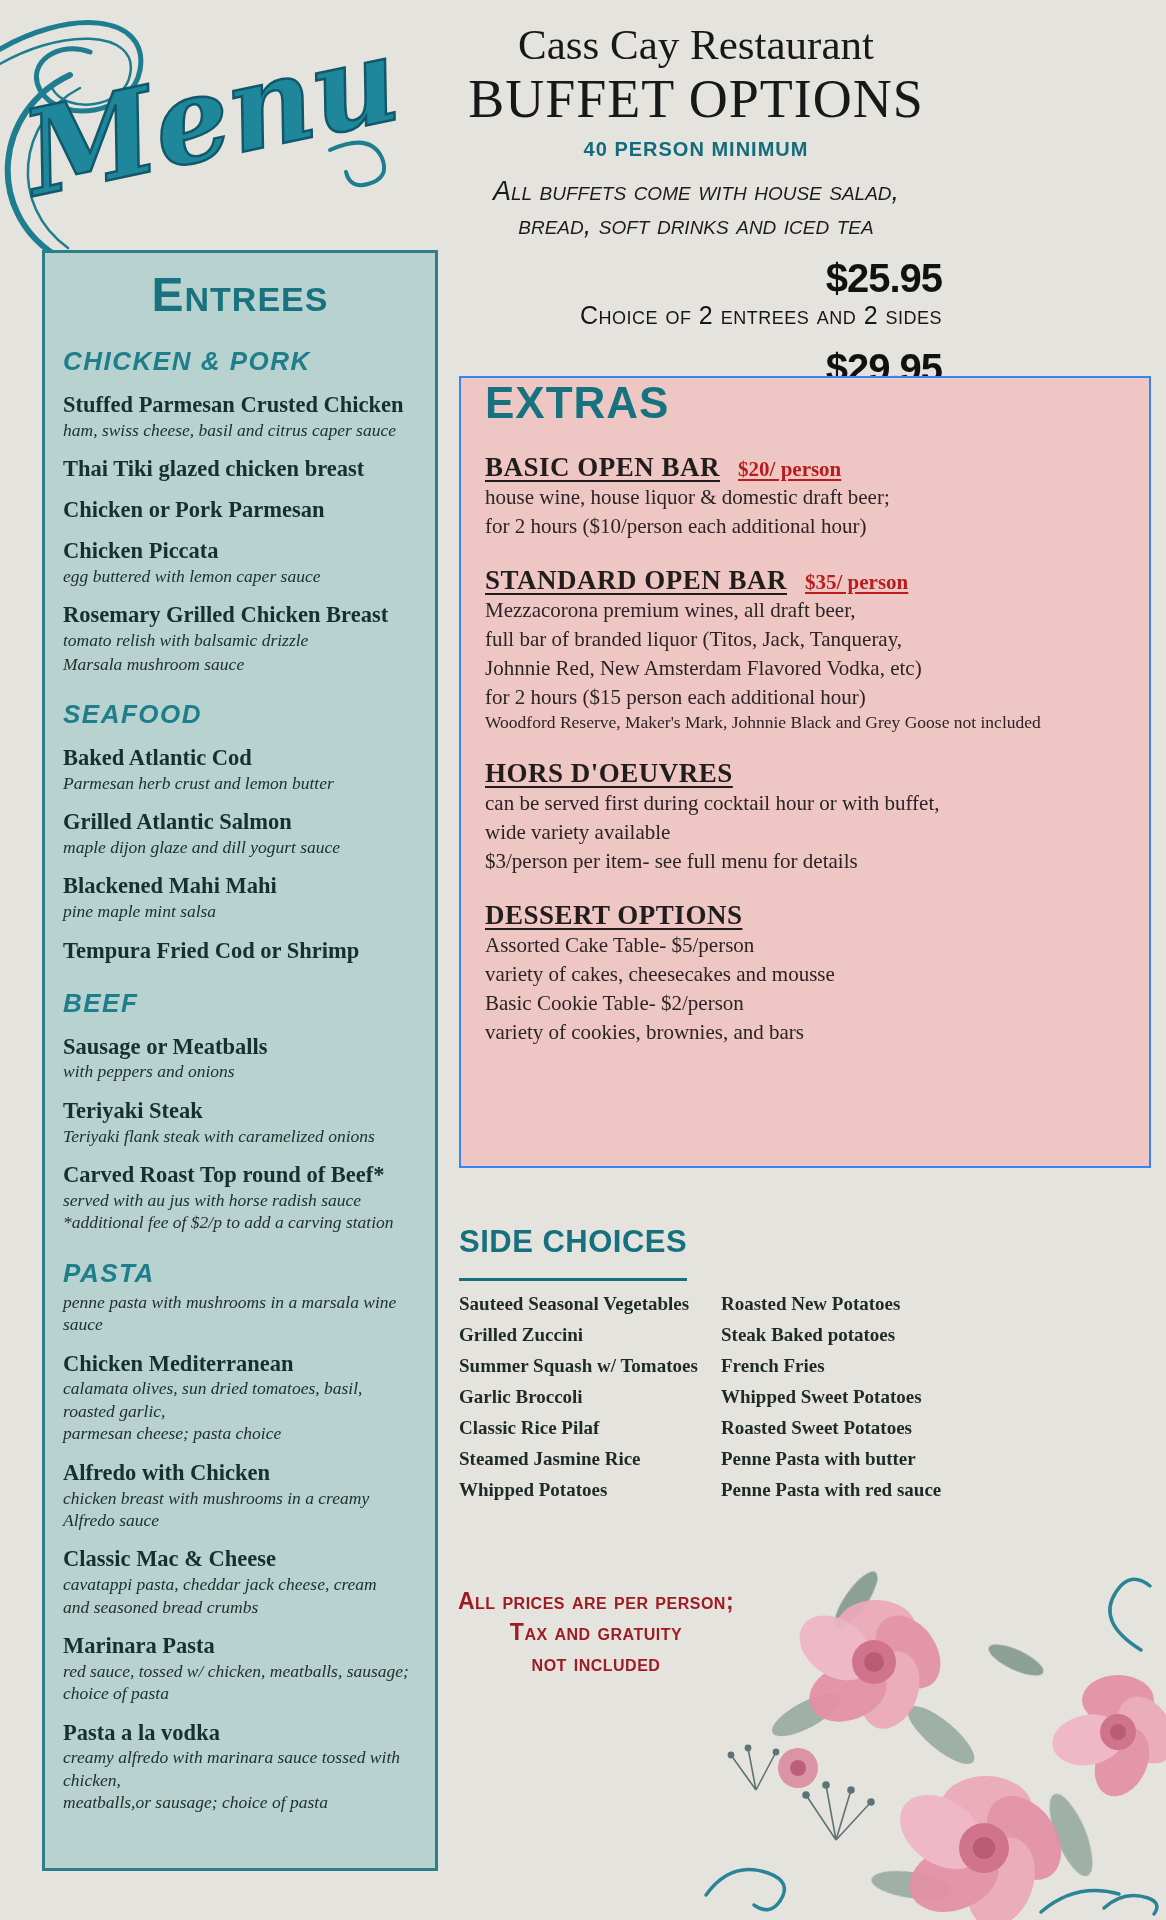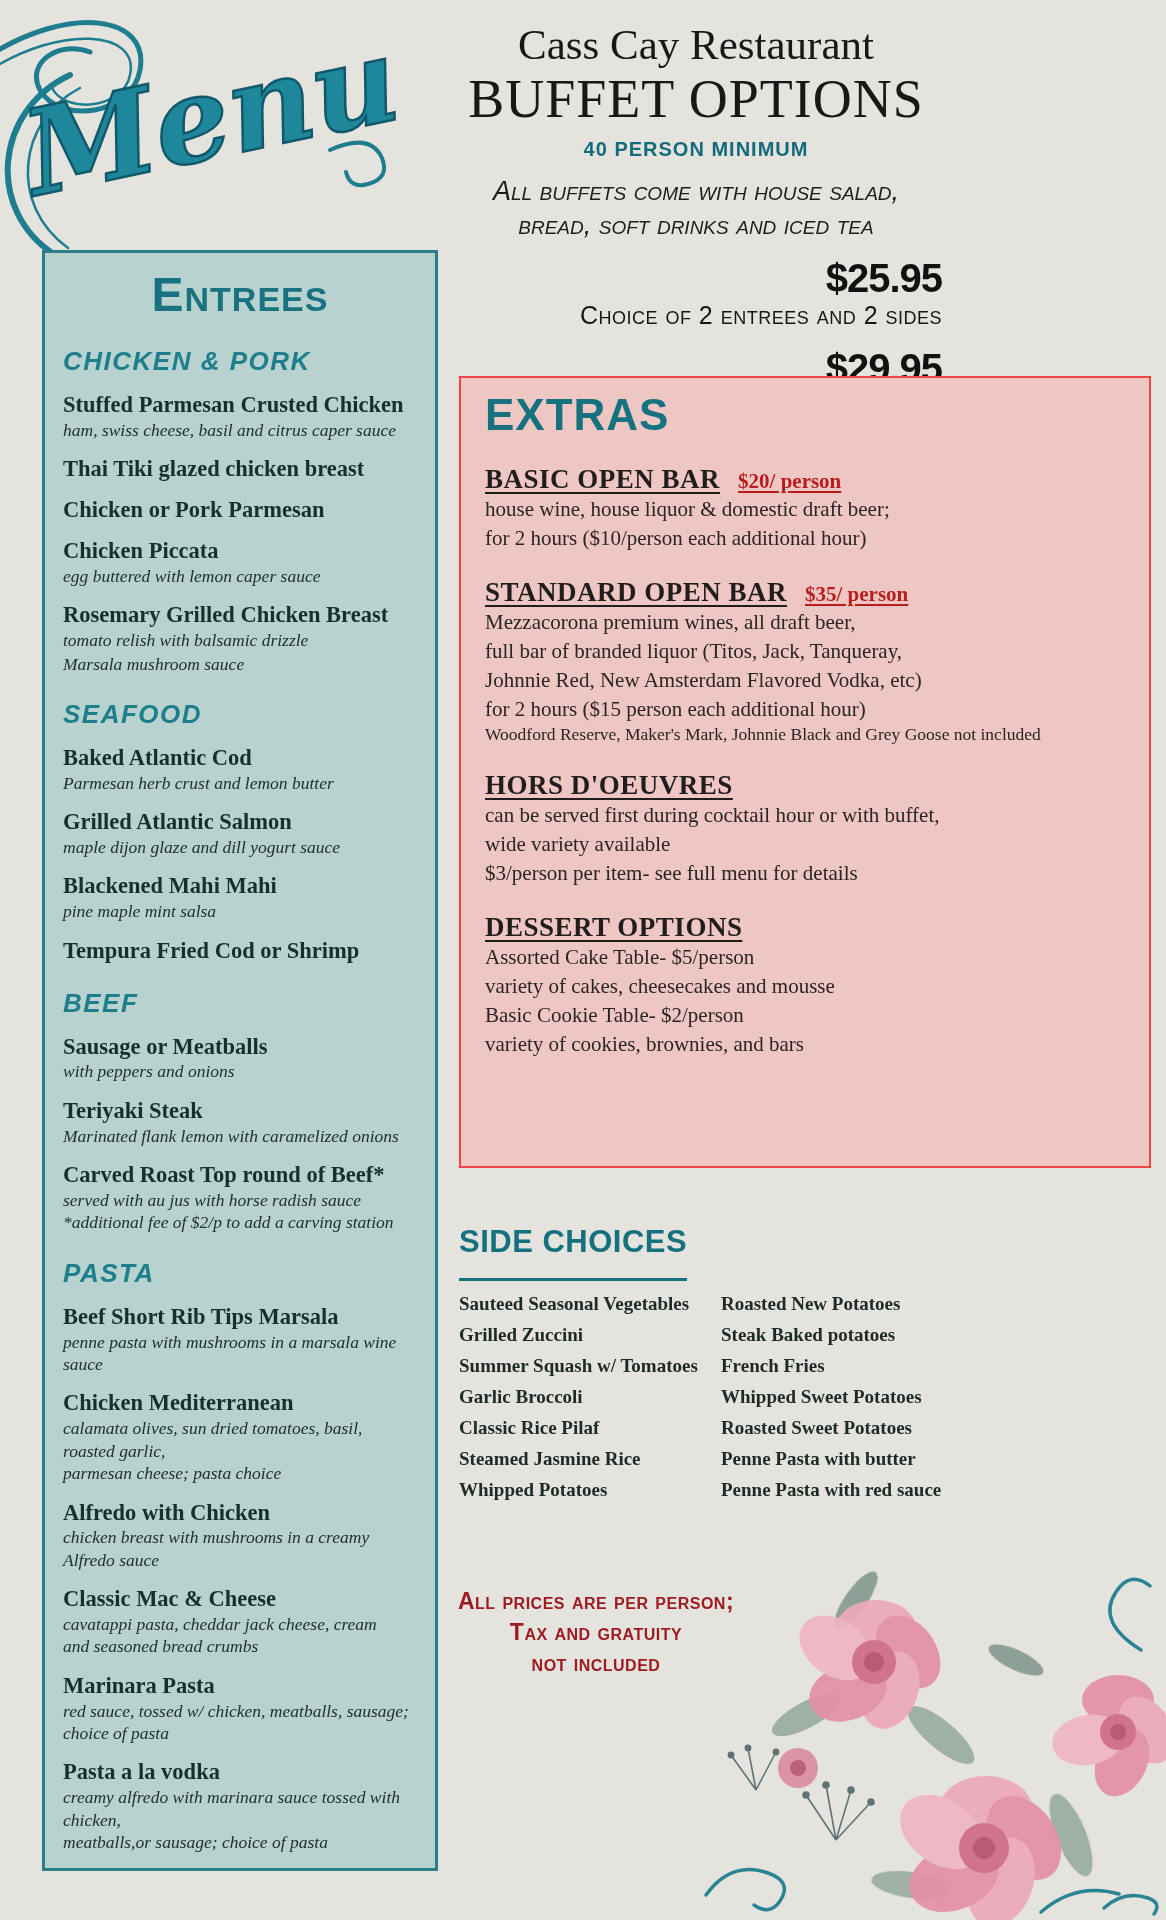--- a/index.html
+++ b/index.html
@@ -27,21 +27,21 @@
   .entrees-panel{position:absolute;left:42px;top:250px;width:396px;height:1621px;
     background:#b7d2cf;border:3px solid #2c7e88;box-sizing:border-box;padding:14px 18px 10px;}
   .entrees-title{text-align:center;font-family:"Liberation Sans",sans-serif;font-weight:700;
     font-variant:small-caps;font-size:48px;color:#19727f;letter-spacing:1px;margin-bottom:2px;}
   .category{font-family:"Liberation Sans",sans-serif;font-style:italic;font-weight:700;
     text-transform:uppercase;font-size:26px;color:#1e7e8b;letter-spacing:1.5px;margin:24px 0 2px;}
   .item-name{font-weight:700;font-size:22.5px;color:#16302e;margin-top:15px;line-height:1.15;}
   .item-desc{font-style:italic;font-size:17.5px;color:#20312f;line-height:1.28;white-space:pre-line;margin-top:1px;}
   
   .extras-panel{position:absolute;left:459px;top:376px;width:692px;height:792px;
-    background:#eec7c4;border:2px solid #ef4444;box-sizing:border-box;padding:12px 24px;}
+    background:#eec7c4;border:2px solid #3b82f6;box-sizing:border-box;padding:0 24px;}
   .extras-title{font-family:"Liberation Sans",sans-serif;font-weight:700;font-size:44px;
     color:#17727f;letter-spacing:1px;}
   .extras-section{margin-top:24px;}
   .extras-heading-row{display:flex;align-items:baseline;gap:18px;}
   .extras-heading{font-weight:700;font-size:27px;color:#211d1d;letter-spacing:.5px;
     text-decoration:underline;text-decoration-thickness:2px;text-underline-offset:4px;}
   .extras-price{font-weight:700;font-size:21px;color:#b91c1c;
     text-decoration:underline;text-decoration-thickness:1.5px;text-underline-offset:3px;}
   .extras-line{font-size:21px;color:#2b2424;line-height:1.38;}
   .extras-note{font-size:17.5px;color:#2b2424;line-height:1.25;max-width:600px;}
@@ -111,26 +111,25 @@
       <div class="item-desc">Parmesan herb crust and lemon butter</div>
       <div class="item-name">Grilled Atlantic Salmon</div>
       <div class="item-desc">maple dijon glaze and dill yogurt sauce</div>
       <div class="item-name">Blackened Mahi Mahi</div>
       <div class="item-desc">pine maple mint salsa</div>
       <div class="item-name">Tempura Fried Cod or Shrimp</div>
       <div class="category">BEEF</div>
       <div class="item-name">Sausage or Meatballs</div>
       <div class="item-desc">with peppers and onions</div>
       <div class="item-name">Teriyaki Steak</div>
-      <div class="item-desc">Marinated flank lemon with caramelized onions</div>
+      <div class="item-desc">Teriyaki flank steak with caramelized onions</div>
       <div class="item-name">Carved Roast Top round of Beef*</div>
       <div class="item-desc">served with au jus with horse radish sauce
 *additional fee of $2/p to add a carving station</div>
       <div class="category">PASTA</div>
-      <div class="item-name">Beef Short Rib Tips Marsala</div>
       <div class="item-desc">penne pasta with mushrooms in a marsala wine sauce</div>
       <div class="item-name">Chicken Mediterranean</div>
       <div class="item-desc">calamata olives, sun dried tomatoes, basil, roasted garlic,
 parmesan cheese; pasta choice</div>
       <div class="item-name">Alfredo with Chicken</div>
       <div class="item-desc">chicken breast with mushrooms in a creamy Alfredo sauce</div>
       <div class="item-name">Classic Mac &amp; Cheese</div>
       <div class="item-desc">cavatappi pasta, cheddar jack cheese, cream
 and seasoned bread crumbs</div>
       <div class="item-name">Marinara Pasta</div>

